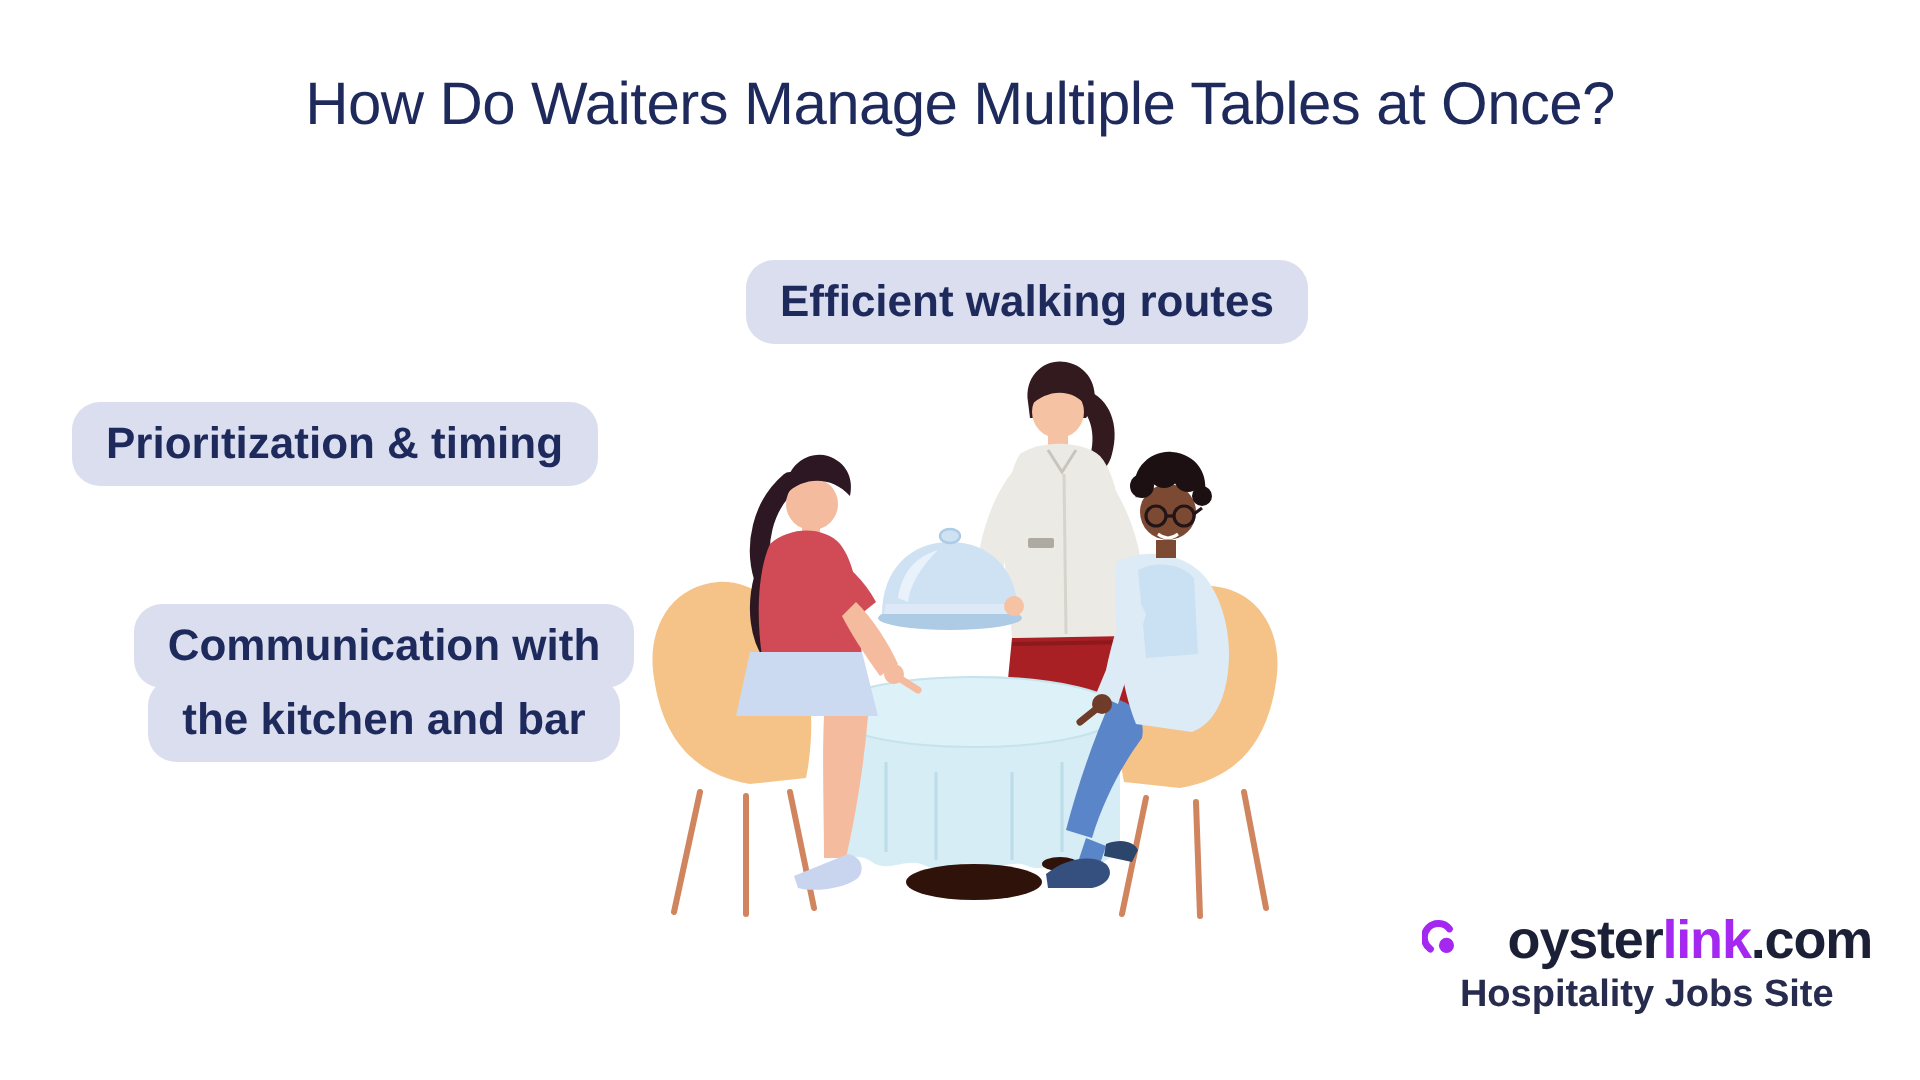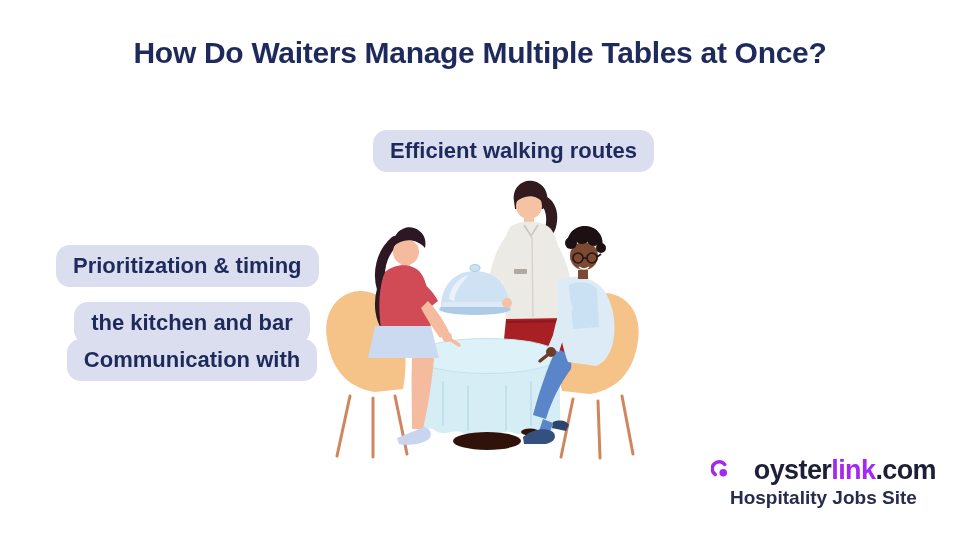--- a/index.html
+++ b/index.html
@@ -3,21 +3,21 @@
 <meta charset="utf-8">
 <style>
   html,body{margin:0;padding:0;}
   .canvas{
     position:relative; width:960px; height:540px; overflow:hidden;
     background:var(--color-background,#ffffff);
     font-family:"Liberation Sans", sans-serif;
   }
   .title{
     position:absolute; top:36px; left:0; width:960px; text-align:center;
-    font-size:30px; font-weight:bold; letter-spacing:-0.3px;
+    font-size:30px; font-weight:normal; letter-spacing:-0.3px;
     color:var(--color-navy,#1e2a5c);
   }
   .pill{ position:absolute; white-space:nowrap;padding-left:28px; }
   .pill.two-line{ white-space:normal; text-align:center; }
   .pill-row{ display:block; }
   .pill-row + .pill-row{ margin-top:-5px; }
   .pill-line{
     display:inline-block;
     background:var(--color-pill,#dadeee);
     color:var(--color-navy,#1e2a5c);
@@ -44,28 +44,28 @@
 <body>
 
 <div class="canvas">
 
   <div class="title">How Do Waiters Manage Multiple Tables at Once?</div>
 
   <div class="pill" style="left:345px; top:130px;">
     <span class="pill-line">Efficient walking routes</span>
   </div>
 
-  <div class="pill" style="left:28px; top:201px;margin-top:44px;">
+  <div class="pill" style="left:8px; top:201px;">
     <span class="pill-line">Prioritization &amp; timing</span>
   </div>
 
 
   <div class="pill two-line" style="left:18px; top:302px; width:292px;">
+    <span class="pill-row"><span class="pill-line">Communication with</span></span>
     <span class="pill-row"><span class="pill-line">the kitchen and bar</span></span>
-    <span class="pill-row"><span class="pill-line">Communication with</span></span>
   </div>
 
   <div class="pill two-line" style="left:650px; top:302px; width:272px;">
   </div>
 
   <svg class="illo" viewBox="0 0 335 285" aria-hidden="true">
 
     <g>
       <path d="M44 116 C 20 118 8 140 12 164 C 16 192 30 212 60 217 L 88 214 C 93 190 91 158 81 140 C 72 125 60 115 44 116 Z" fill="#f5c388"></path>
       <path d="M35 221 L 22 281" stroke="#d0855e" stroke-width="3" stroke-linecap="round" fill="none"></path>

